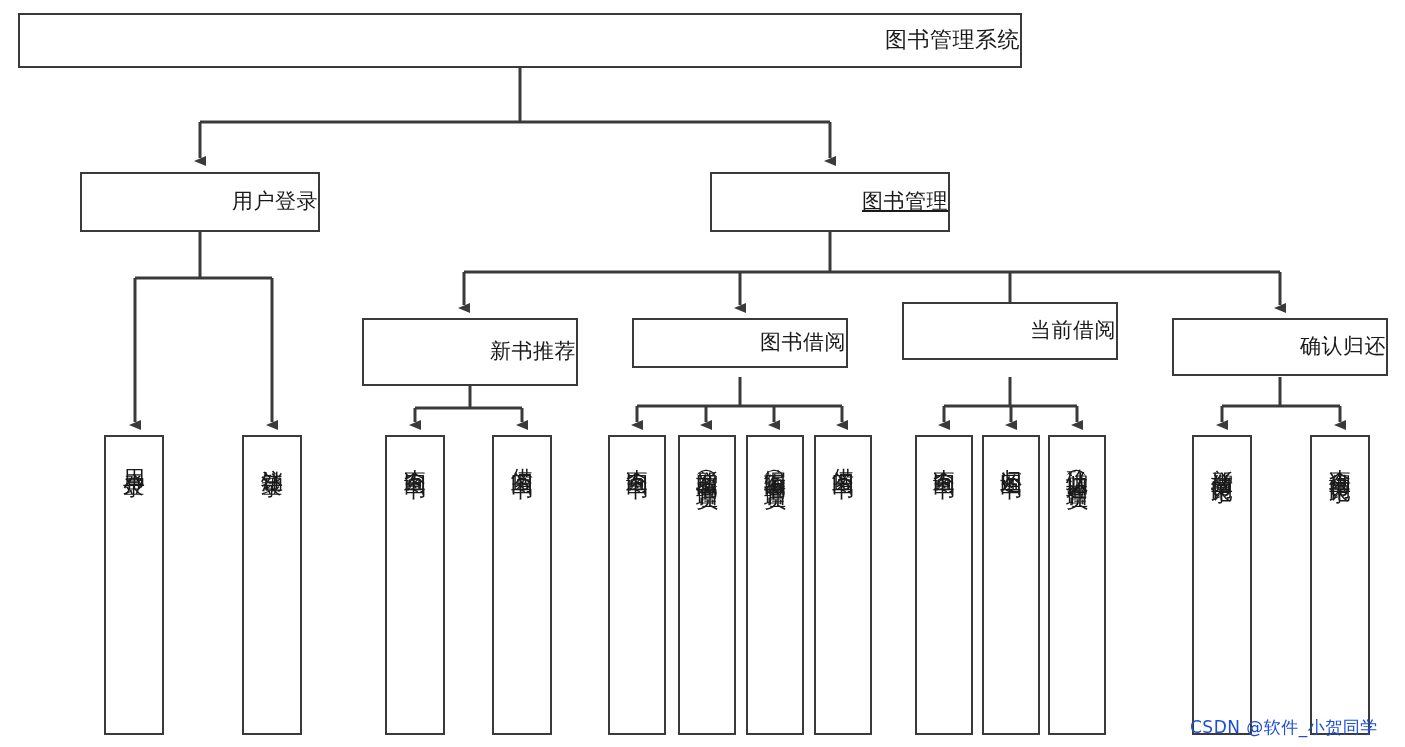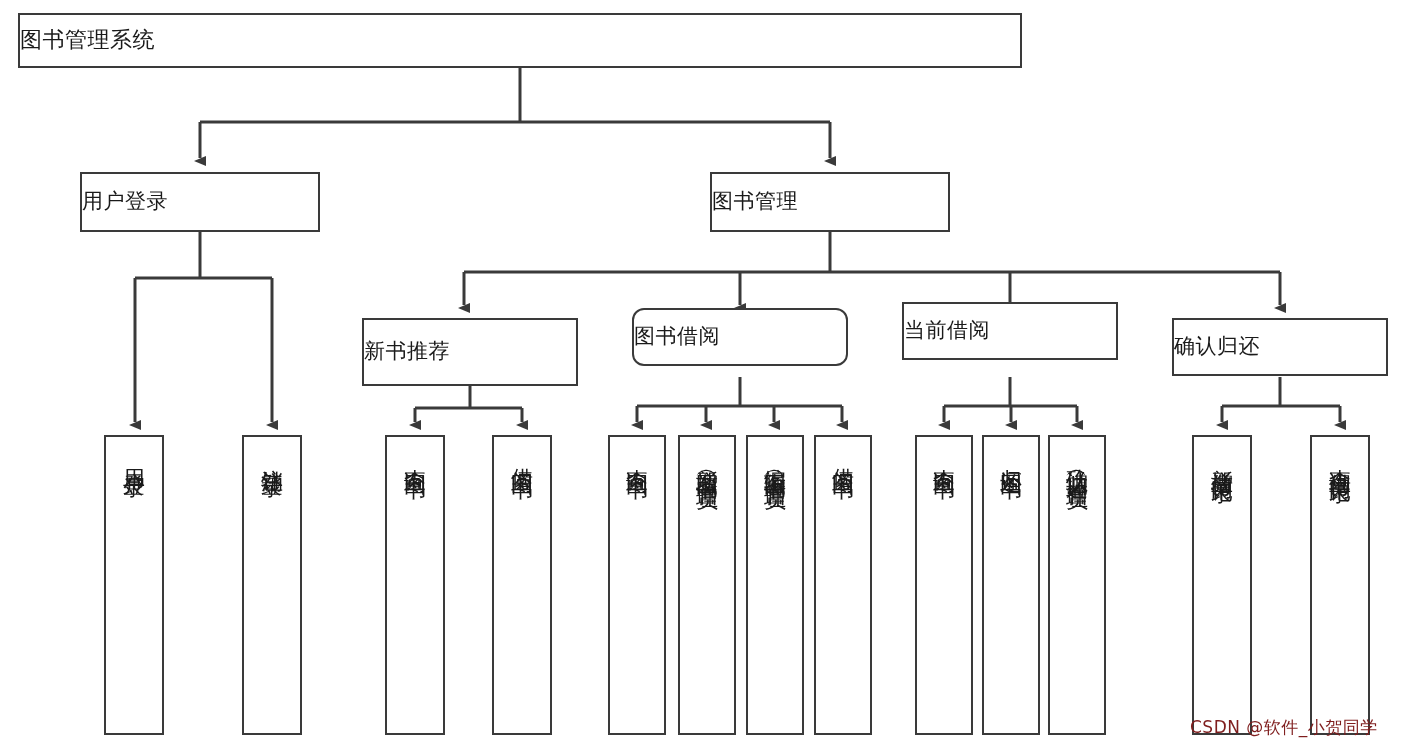--- a/index.html
+++ b/index.html
@@ -24,21 +24,21 @@
     width: 1405px;
     height: 747px;
   }
   .node-box {
     position: absolute;
     box-sizing: border-box;
     border: 2px solid #3a3a3a;
     background: #ffffff;
     display: flex;
     align-items: center;
-    justify-content: flex-start;
+    justify-content: flex-end;
     color: #1a1a1a;
   }
   .node-label {
     display: block;
     text-align: center;
     line-height: 1.12;
     letter-spacing: 0.5px;
     color: #1a1a1a;
   }
   .node-horizontal .node-label {
@@ -57,21 +57,21 @@
     writing-mode: vertical-rl;
     text-orientation: upright;
     font-size: 22px;
     letter-spacing: 3px;
     line-height: 1.0;
     white-space: nowrap;
   }
   .watermark {
     position: absolute;
     font-size: 17px;
-    color: #7f1d1d;
+    color: #1d4ed8;
     letter-spacing: 0.5px;
     white-space: nowrap;
     user-select: none;
   }
 </style>
 </head>
 <body>
 
 <div id="diagram-root">
 
@@ -130,29 +130,29 @@
   </svg>
 
   <div class="node-box node-horizontal node-root" style="left:18px; top:13px; width:1004px; height:55px;">
     <span class="node-label">图书管理系统</span>
   </div>
 
   <div class="node-box node-horizontal" style="left:80px; top:172px; width:240px; height:60px;">
     <span class="node-label">用户登录</span>
   </div>
 
-  <div class="node-box node-horizontal" style="left:710px; top:172px; width:240px; height:60px;">
+  <div class="node-box node-horizontal" style="left:710px; top:172px; width:240px; height:60px;text-decoration:underline;">
     <span class="node-label">图书管理</span>
   </div>
 
   <div class="node-box node-horizontal" style="left:362px; top:318px; width:216px; height:68px;">
     <span class="node-label">新书推荐</span>
   </div>
 
-  <div class="node-box node-horizontal" style="left:632px; top:308px; width:216px; height:58px;border-radius:12px;">
+  <div class="node-box node-horizontal" style="left:632px; top:318px; width:216px; height:50px;">
     <span class="node-label">图书借阅</span>
   </div>
 
   <div class="node-box node-horizontal" style="left:902px; top:302px; width:216px; height:58px;">
     <span class="node-label">当前借阅</span>
   </div>
 
   <div class="node-box node-horizontal" style="left:1172px; top:318px; width:216px; height:58px;">
     <span class="node-label">确认归还</span>
   </div>

